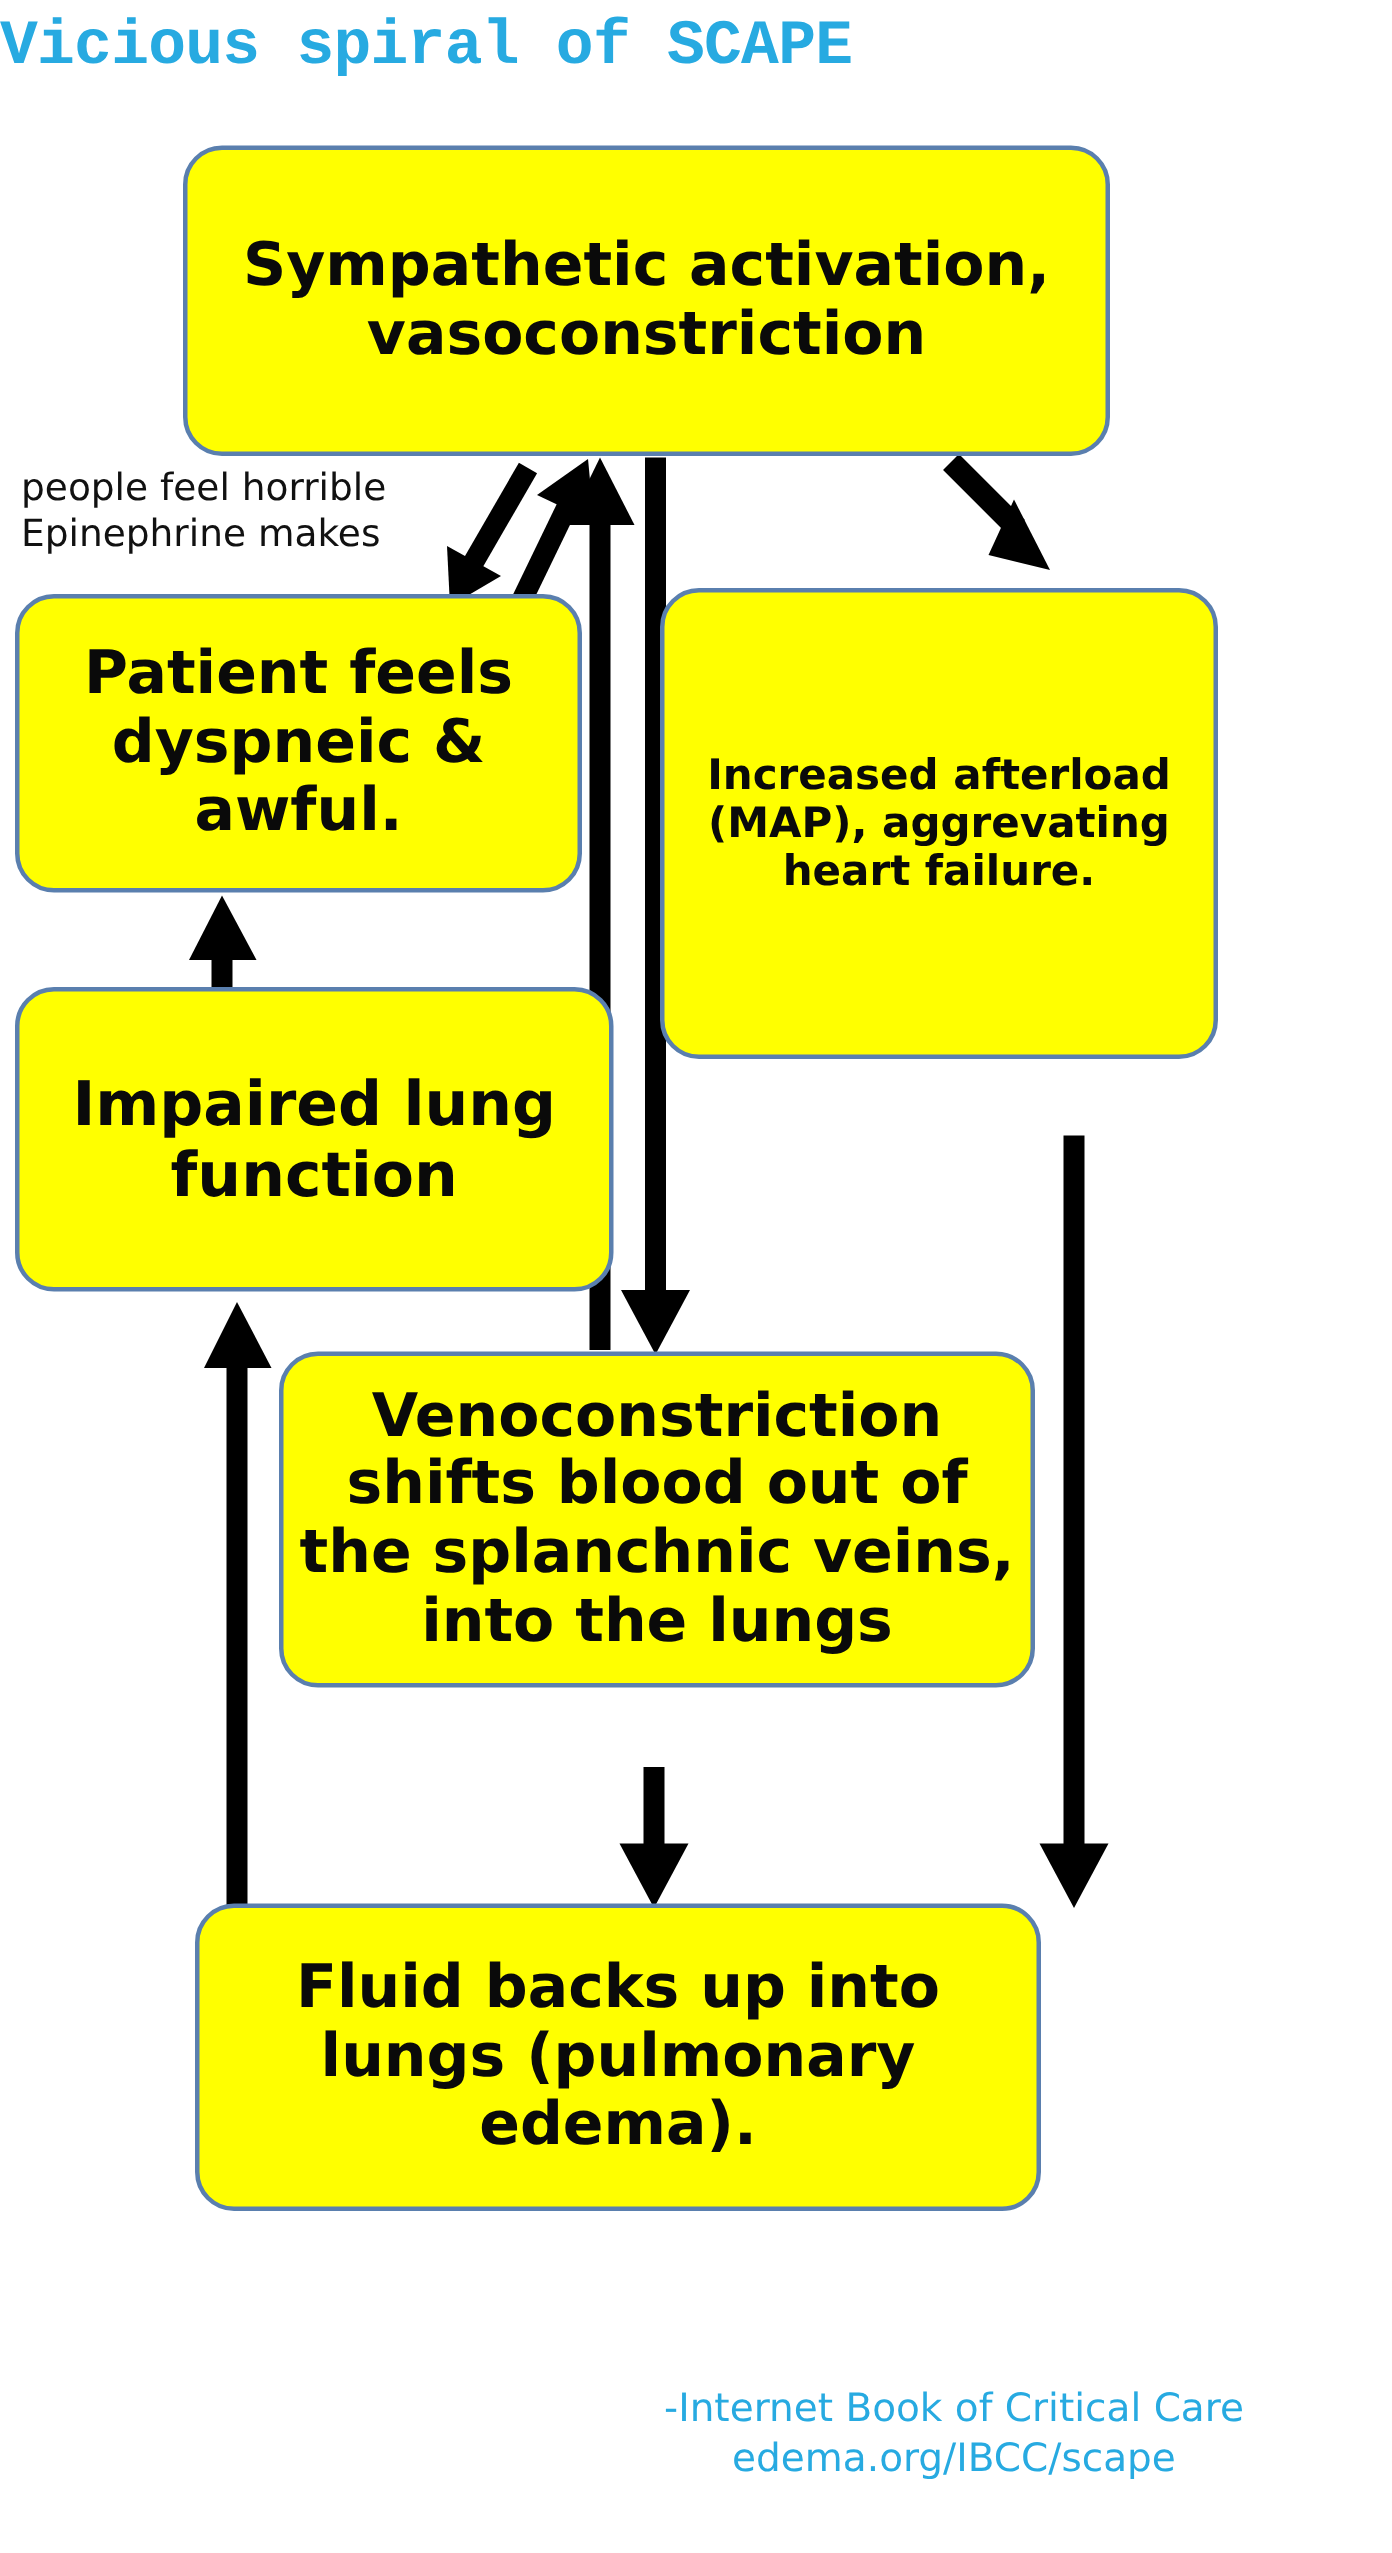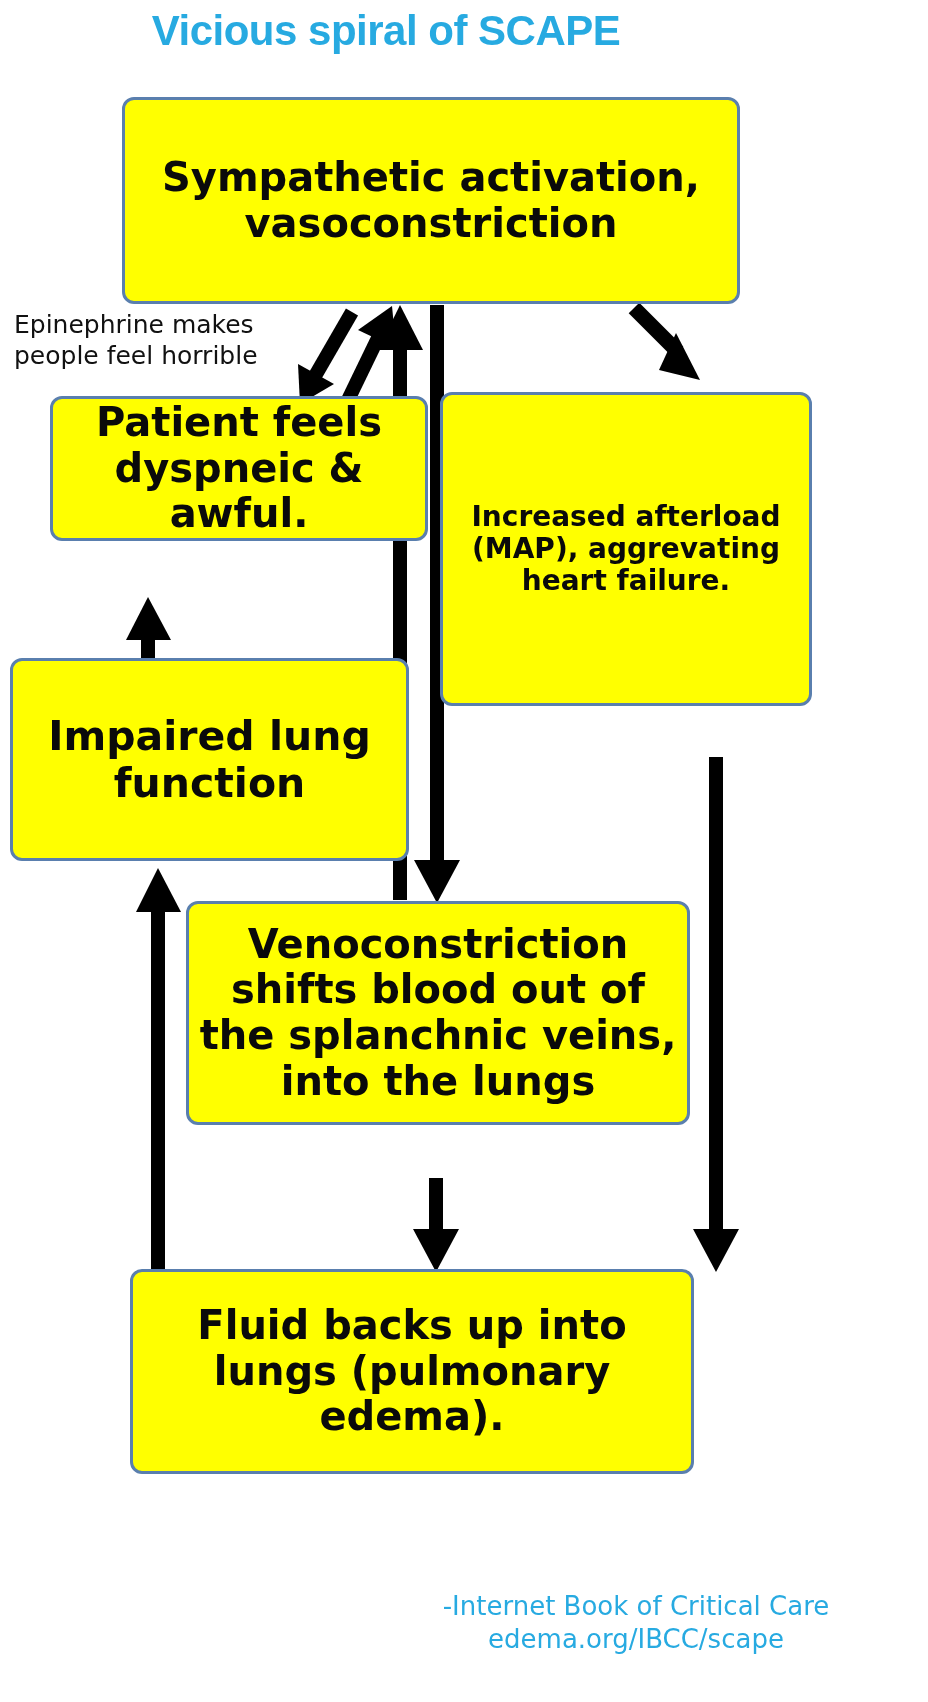--- a/index.html
+++ b/index.html
@@ -15,50 +15,49 @@
     overflow: hidden;
     font-family: "DejaVu Sans", sans-serif;
   }
 
   
   .title {
     position: absolute;
     left: 0;
     top: 8px;
     width: 772px;
-    text-align: center;
-    font-family: Liberation Sans, sans-serif;
+    font-family: Liberation Mono, monospace;
     font-weight: bold;
     font-size: 42px;
     color: #27aae1;
     letter-spacing: -0.5px;
     line-height: 1.1;
   }
 
   
   .node {
     position: absolute;
     box-sizing: border-box;
     background: #ffff00;
     border: 3px solid #5a7fae;
-    border-radius: 12px;
+    border-radius: 26px;
     display: flex;
     align-items: center;
     justify-content: center;
     text-align: center;
     font-family: "DejaVu Sans", sans-serif;
     font-weight: bold;
     color: #0a0a0a;
     line-height: 1.14;
     padding: 4px 10px;
     z-index: 2;
   }
 
   #node-sympathetic { left: 122px; top: 97px;  width: 618px; height: 207px; font-size: 40px; }
-  #node-patient     { left: 10px;  top: 396px; width: 378px; height: 145px; font-size: 40px; margin-left: 40px; }
+  #node-patient     { left: 10px;  top: 396px; width: 378px; height: 199px; font-size: 40px; }
   #node-afterload   { left: 440px; top: 392px; width: 372px; height: 314px; font-size: 28px; }
   #node-impaired    { left: 10px;  top: 658px; width: 399px; height: 203px; font-size: 41px; }
   #node-veno        { left: 186px; top: 901px; width: 504px; height: 224px; font-size: 40px; }
   #node-fluid       { left: 130px; top: 1269px; width: 564px; height: 205px; font-size: 40px; }
 
   
   .annotation {
     position: absolute;
     left: 14px;
     top: 310px;
@@ -149,22 +148,22 @@
     </g>
 
     <g>
       <line x1="158" y1="1272" x2="158" y2="906" stroke-width="14"></line>
       <polygon points="158,868 136,912 181,912"></polygon>
     </g>
 
   </svg>
 
   <div class="annotation">
+    <div>people feel horrible</div>
     <div>Epinephrine makes</div>
-    <div>people feel horrible</div>
   </div>
 
   <div class="node" id="node-sympathetic">Sympathetic activation, vasoconstriction</div>
 
   <div class="node" id="node-patient">Patient feels dyspneic &amp; awful.</div>
 
   <div class="node" id="node-afterload">Increased afterload (MAP), aggrevating heart failure.</div>
 
   <div class="node" id="node-impaired">Impaired lung function</div>
 

